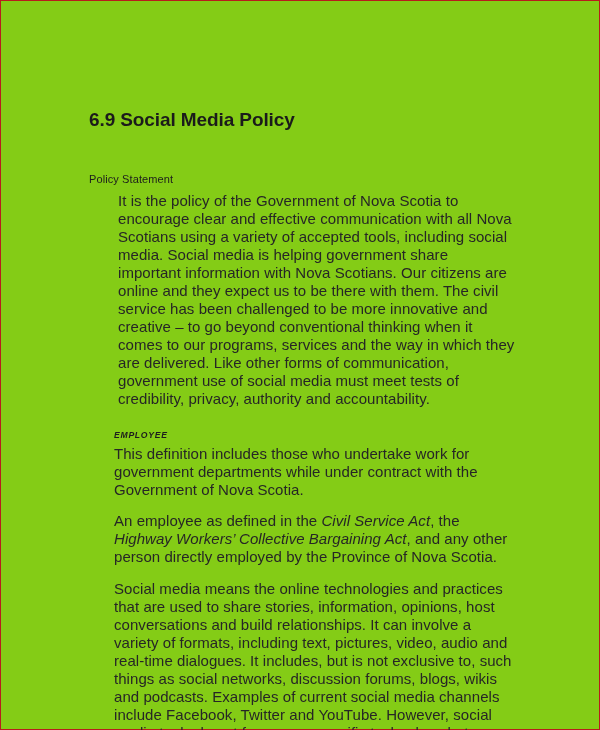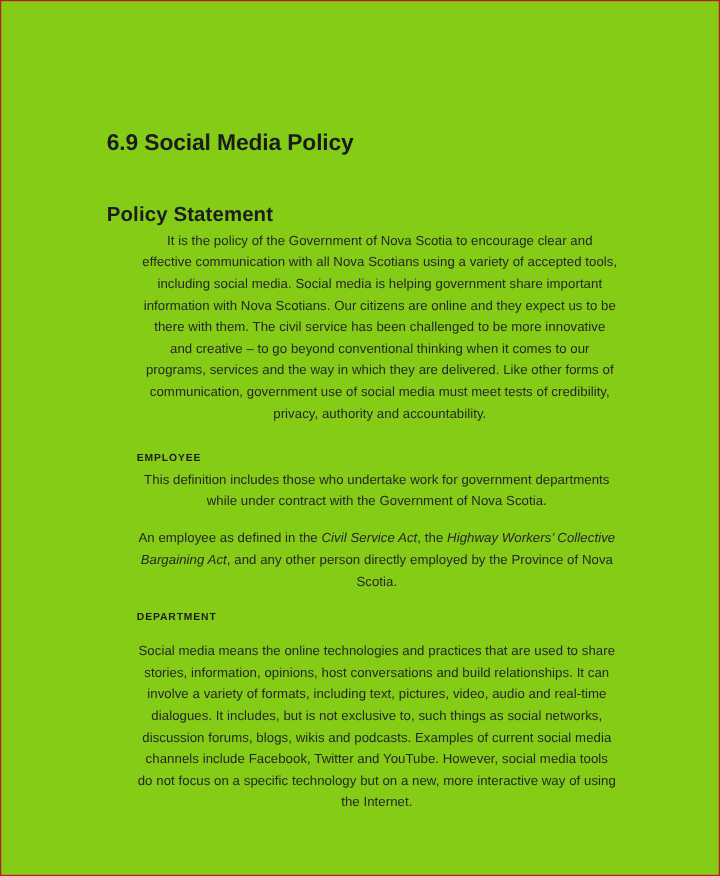--- a/index.html
+++ b/index.html
@@ -35,59 +35,60 @@
   .doc-title {
     font-size: 19px;
     font-weight: bold;
     color: #1b1b1b;
     letter-spacing: -0.1px;
     margin: 0 0 41px 0;
     line-height: 22px;
   }
 
   .section-heading {
-    font-size: 17px;
-    font-weight: bold;
+    font-size: 11px;
+    font-weight: normal;
     color: #1d1d1d;
     margin: 0 0 6px 0;
     letter-spacing: 0.1px;
     line-height: 14px;
   }
 
   .section-body {
     margin-left: 29px;
     width: 397px;
   }
 
   .section-body.defs {
     margin-left: 25px;
     width: 400px;
   }
 
   p.para {
-    font-size: 11px;
+    font-size: 15px;
     line-height: 18px;
     color: #262626;
     margin: 0;
-    text-align: center;
+    text-align: left;
     letter-spacing: 0.05px;
   }
 
   p.para + p.para {
     margin-top: 13px;
   }
 
   .subheading {
     font-size: 8.6px;
     font-weight: bold;
     color: #1d1d1d;
     letter-spacing: 0.75px;
     line-height: 12px;
     margin: 0 0 4px 0;
     text-transform: uppercase;
+    font-style: italic;
   }
 
   .def-block {
     margin-bottom: 14px;
   }
   .def-block:last-child {
     margin-bottom: 0;
   }
 
   .gap-after-policy {
@@ -119,21 +120,20 @@
 
       <div class="section-body defs">
 
         <div class="def-block">
           <div class="subheading">EMPLOYEE</div>
           <p class="para">This definition includes those who undertake work for government departments while under contract with the Government of Nova Scotia.</p>
           <p class="para"><span>An employee as defined in the </span><i>Civil Service Act</i><span>, the </span><i>Highway Workers’ Collective Bargaining Act</i><span>, and any other person directly employed by the Province of Nova Scotia.</span></p>
         </div>
 
         <div class="def-block">
-          <div class="subheading">DEPARTMENT</div>
         </div>
 
         <div class="def-block">
           <p class="para">Social media means the online technologies and practices that are used to share stories, information, opinions, host conversations and build relationships.  It can involve a variety of formats, including text, pictures, video, audio and real-time dialogues.  It includes, but is not exclusive to, such things as social networks, discussion forums, blogs, wikis and podcasts.  Examples of current social media channels include Facebook, Twitter and YouTube.  However, social media tools do not focus on a specific technology but on a new, more interactive way of using the Internet.</p>
         </div>
 
       </div>
     </div>
 
   </div>

